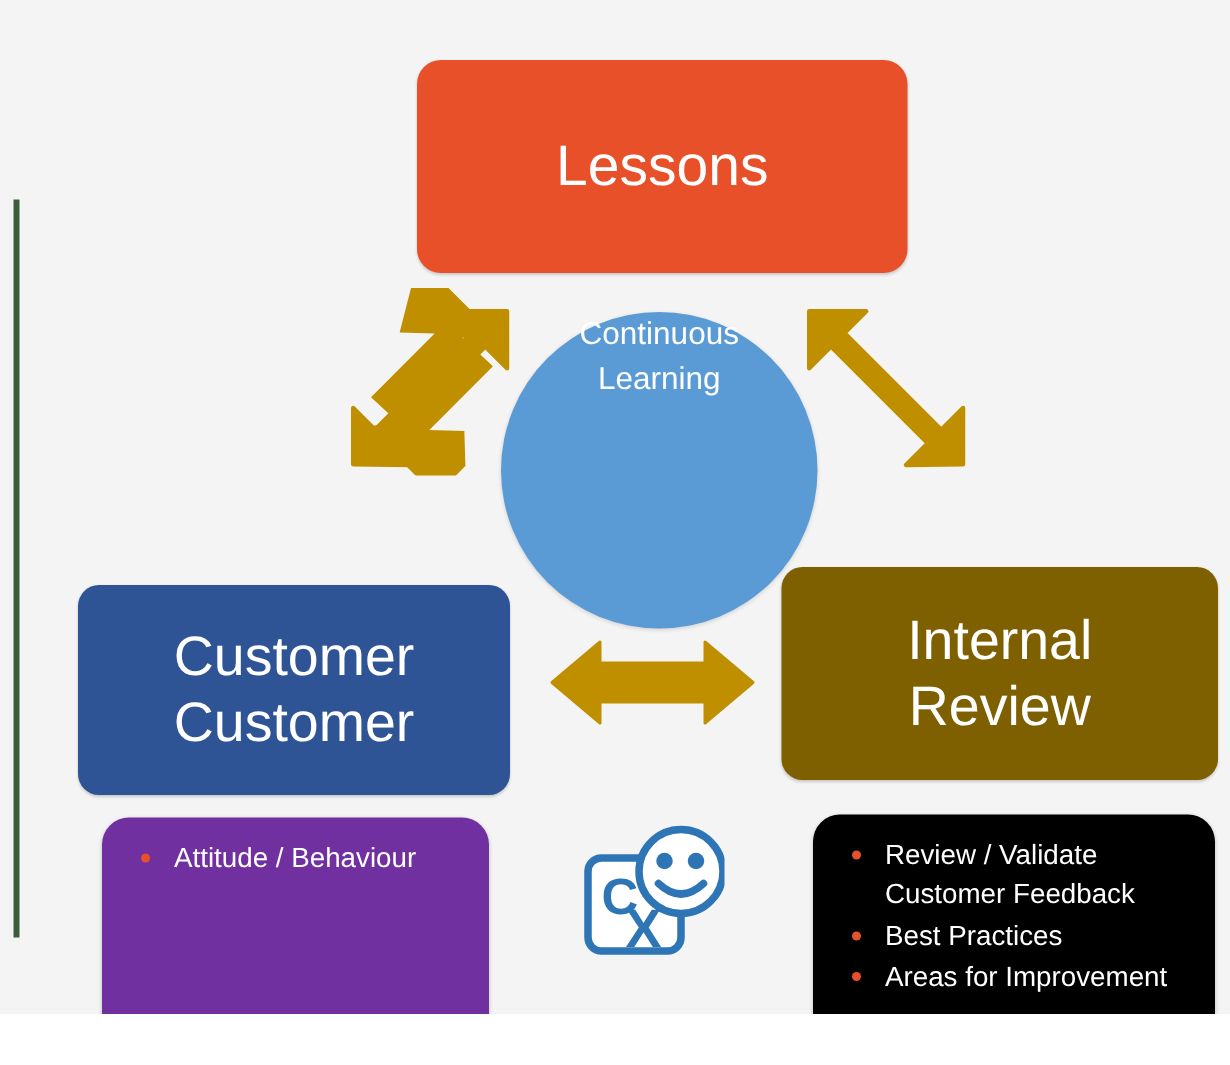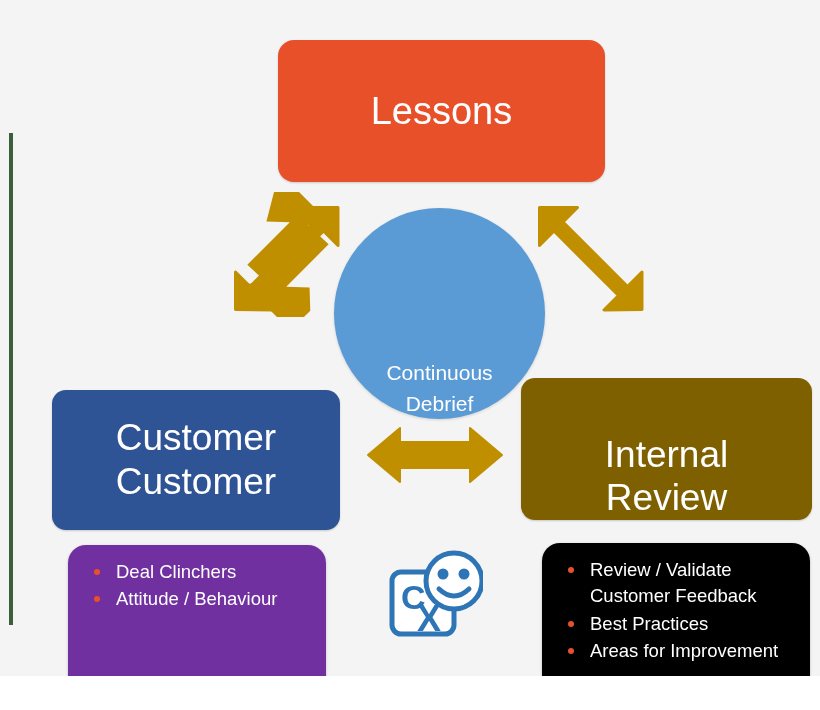--- a/index.html
+++ b/index.html
@@ -54,33 +54,32 @@
   }
 
   
   #box-internal {
     left: 521px; top: 378px;
     width: 291px; height: 142px;
     background: #7F6000;
     font-size: 37px;
     font-weight: 400;
     border-radius: 14px;
-    align-items: flex-end;
   }
 
   
   #circle-continuous {
     position: absolute;
     left: 334px; top: 208px;
     width: 211px; height: 211px;
     border-radius: 50%;
     background: #5B9BD5;
     color: #ffffff;
     display: flex;
-    align-items: flex-end;
+    align-items: flex-start;
     justify-content: center;
     text-align: center;
     font-size: 21px;
     line-height: 1.45;
     box-shadow: 0 1px 3px rgba(0,0,0,0.14);
   }
 
   
   .bullet-panel {
     position: absolute;
@@ -168,21 +167,21 @@
   <div class="box" id="box-internal">
     <div>
       <span>Internal</span><br>
       <span>Review</span>
     </div>
   </div>
 
   <div id="circle-continuous">
     <div>
       <span>Continuous</span><br>
-      <span>Debrief</span>
+      <span>Learning</span>
     </div>
   </div>
 
   <svg class="arrow" style="left:228px; top:192px; width:120px; height:125px;" viewBox="0 0 120 125">
     <path d="M 95 8 L 112 8 L 112 72 L 95 56 L 96 84 L 36 84 L 52 101 L 36 118
              L 8 118 L 8 52 L 25 68 L 24 41 L 84 41 L 68 24 Z" fill="#BF8F00" transform="rotate(-45 60 62.5) scale(1)"></path>
     <g transform="translate(60,62.5) rotate(-45) translate(-60,-62.5)">
       <path d="M 12 50 L 38 50 L 38 36 L 66 62.5 L 38 89 L 38 75 L 12 75 Z" fill="none"></path>
     </g>
     <path d="M 7.5 117.5
@@ -209,21 +208,20 @@
              L 88.5 103.5
              L 74 118 Z" fill="#BF8F00" stroke="#BF8F00" stroke-width="3" stroke-linejoin="round"></path>
   </svg>
 
   <svg class="arrow" style="left:365px; top:424px; width:140px; height:62px;" viewBox="0 0 140 62">
     <path d="M 3 31 L 35 4 L 35 18 L 105 18 L 105 4 L 137 31 L 105 58 L 105 44 L 35 44 L 35 58 Z" fill="#BF8F00" stroke="#BF8F00" stroke-width="2" stroke-linejoin="round"></path>
   </svg>
 
   <div class="bullet-panel" id="panel-debrief">
     <ul class="bullet-list">
-      <li>Deal Clinchers</li>
       <li>Attitude / Behaviour</li>
     </ul>
   </div>
 
   <div class="bullet-panel" id="panel-review">
     <ul class="bullet-list">
       <li>Review / Validate Customer Feedback</li>
       <li>Best Practices</li>
       <li>Areas for Improvement</li>
     </ul>

